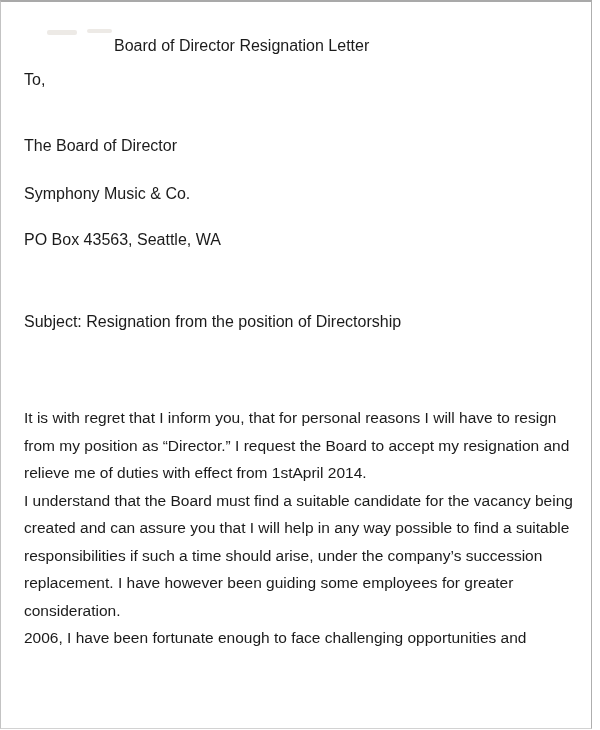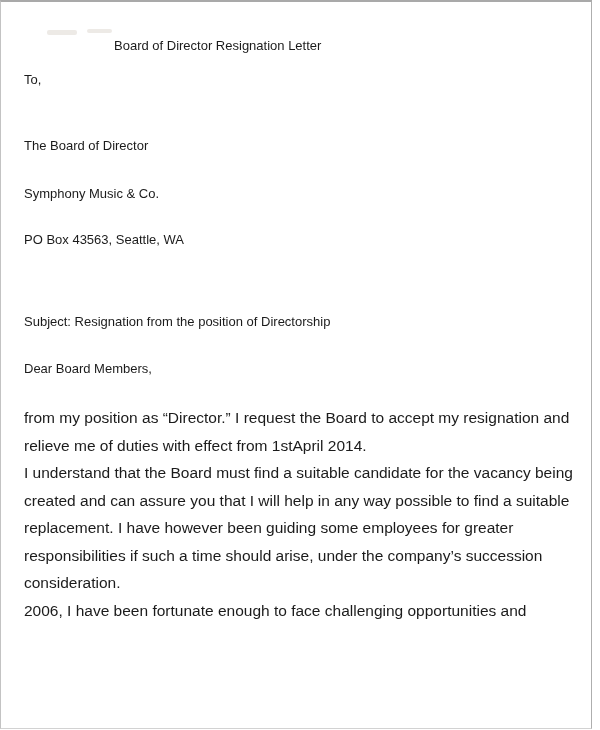--- a/index.html
+++ b/index.html
@@ -24,21 +24,21 @@
     background: #ffffff;
     border-top: 2px solid #a9a9a9;
     border-left: 1px solid #c3c3c3;
     border-right: 1px solid #aeaeae;
     border-bottom: 1px solid #d2d2d2;
   }
   .txt {
     position: absolute;
     white-space: pre;
     color: #1b1b1b;
-    font-size: 13px;
+    font-size: 16px;
     line-height: 27.5px;
     height: 28px;
   }
   .title {
     left: 113px;
     top: 30px;
   }
   .lm { left: 23px; }
   .to        { top: 64px; }
   .recipient { top: 130px; }
@@ -78,26 +78,26 @@
 
   <div class="txt title">Board of Director Resignation Letter</div>
 
   <div class="txt lm to">To,</div>
   <div class="txt lm recipient">The Board of Director</div>
   <div class="txt lm company">Symphony Music &amp; Co.</div>
   <div class="txt lm address">PO Box 43563, Seattle, WA</div>
 
   <div class="txt lm subject">Subject: Resignation from the position of Directorship</div>
 
-  <div class="txt lm greeting">Dear Board Members,</div>
 
   <div class="body-lines">
+    <div class="bline">It is with regret that I inform you, that for personal reasons I will have to resign</div>
     <div class="bline">from my position as “Director.” I request the Board to accept my resignation and</div>
     <div class="bline">relieve me of duties with effect from 1stApril 2014.</div>
     <div class="bline">I understand that the Board must find a suitable candidate for the vacancy being</div>
     <div class="bline">created and can assure you that I will help in any way possible to find a suitable</div>
+    <div class="bline">responsibilities if such a time should arise, under the company’s succession</div>
     <div class="bline">replacement. I have however been guiding some employees for greater</div>
-    <div class="bline">responsibilities if such a time should arise, under the company’s succession</div>
     <div class="bline">consideration.</div>
     <div class="bline">2006, I have been fortunate enough to face challenging opportunities and</div>
   </div>
 
 </div>
 
 </body></html>

